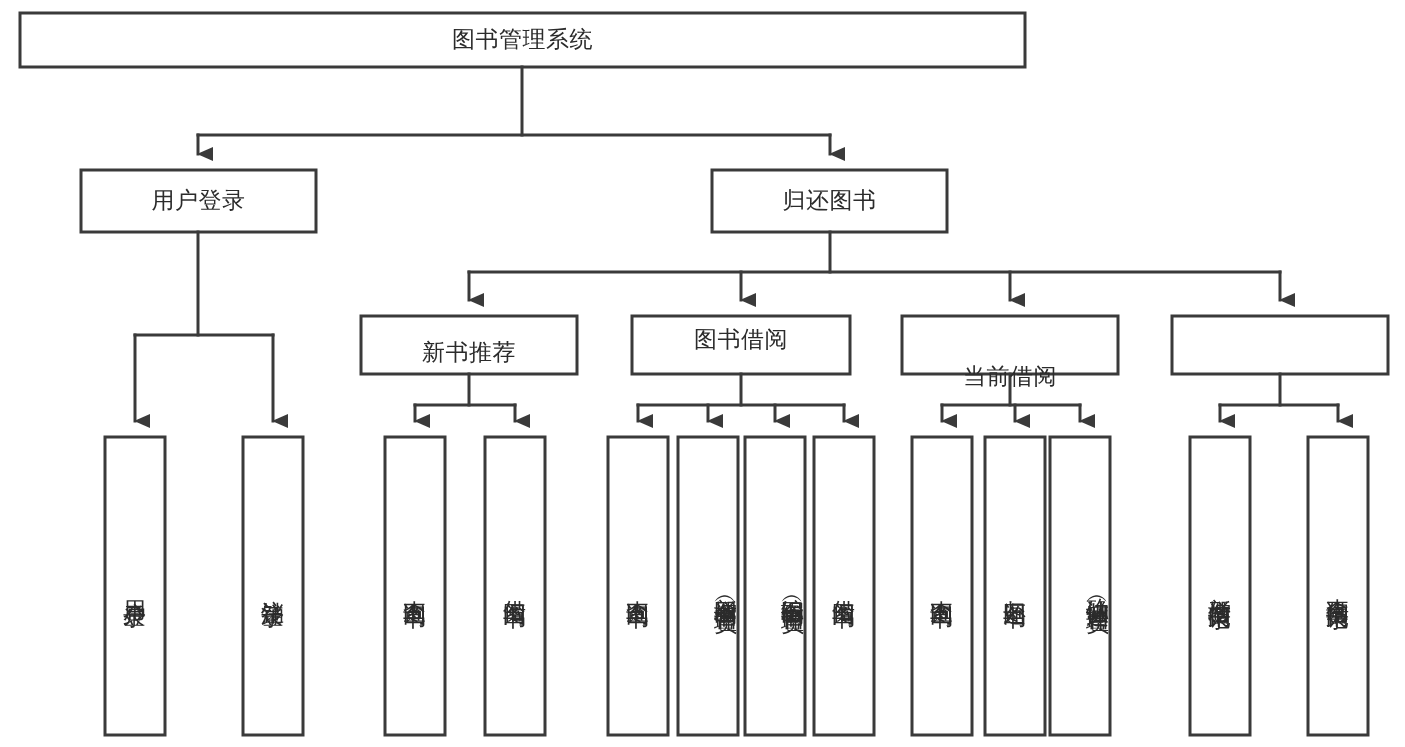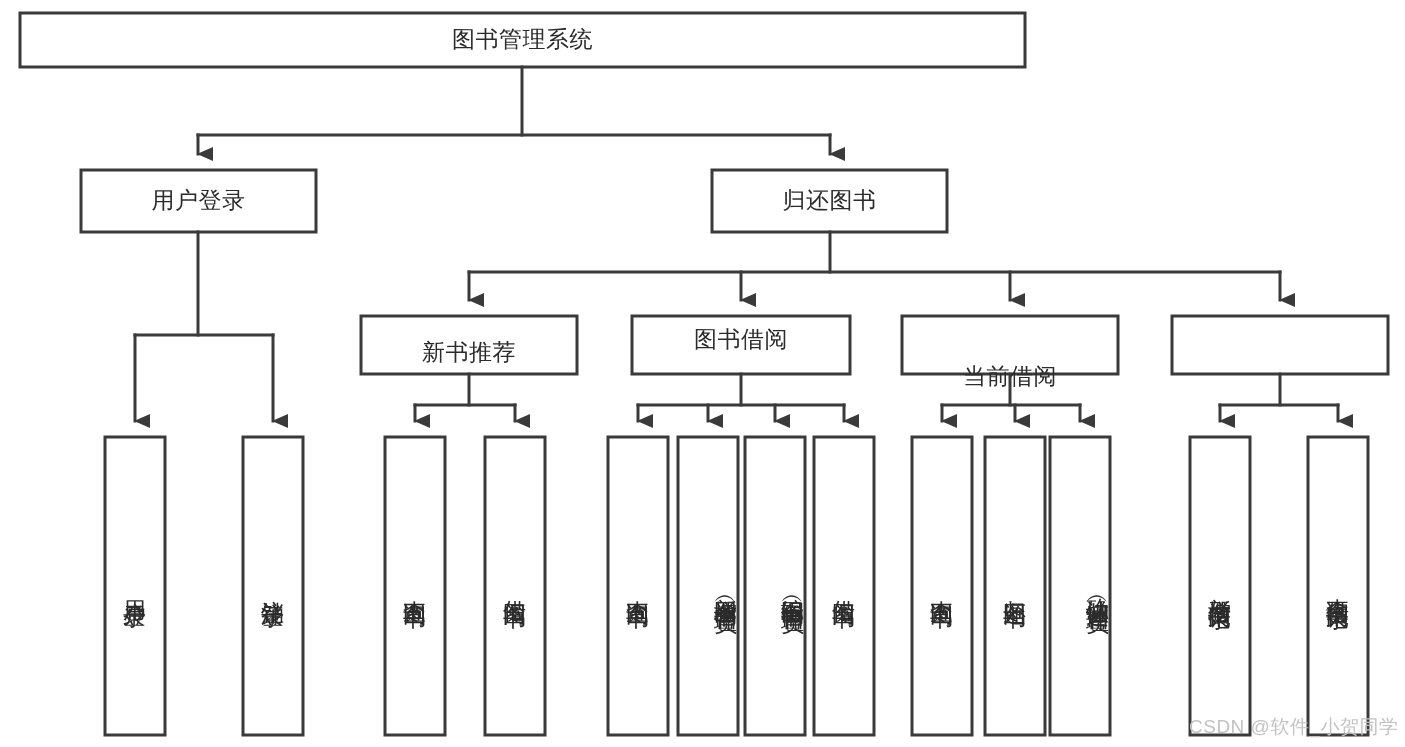--- a/index.html
+++ b/index.html
@@ -194,15 +194,14 @@
   <div class="node-label vertical" style="left:745px; top:437px; width:60px; height:298px;">编辑图书（管理员）</div>
   <div class="node-label vertical mid" style="left:814px; top:437px; width:60px; height:298px;">借阅图书</div>
 
   <div class="node-label vertical mid" style="left:912px; top:437px; width:60px; height:298px;">查询图书</div>
   <div class="node-label vertical mid" style="left:985px; top:437px; width:60px; height:298px;">归还图书</div>
   <div class="node-label vertical" style="left:1050px; top:437px; width:60px; height:298px;">确认归还（管理员）</div>
 
   <div class="node-label vertical mid" style="left:1190px; top:437px; width:60px; height:298px;">新增借阅记录</div>
   <div class="node-label vertical mid" style="left:1308px; top:437px; width:60px; height:298px;">查询借阅记录</div>
 
-  <div class="watermark">CSDN @软件_小贺同学</div>
 
 </div>
 
 </body></html>

